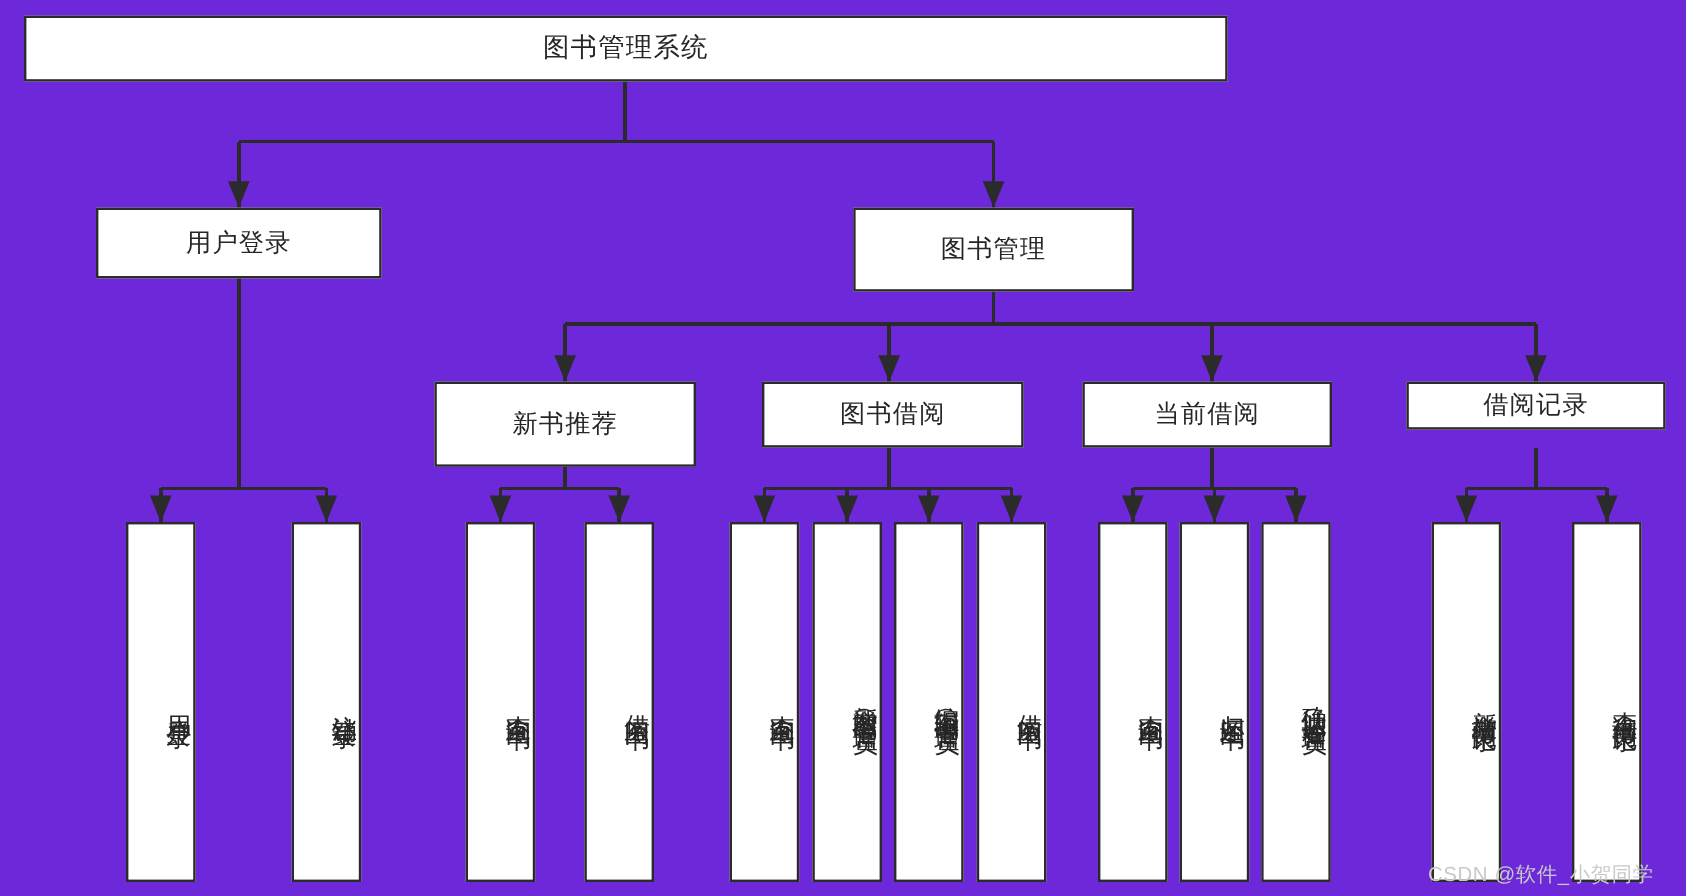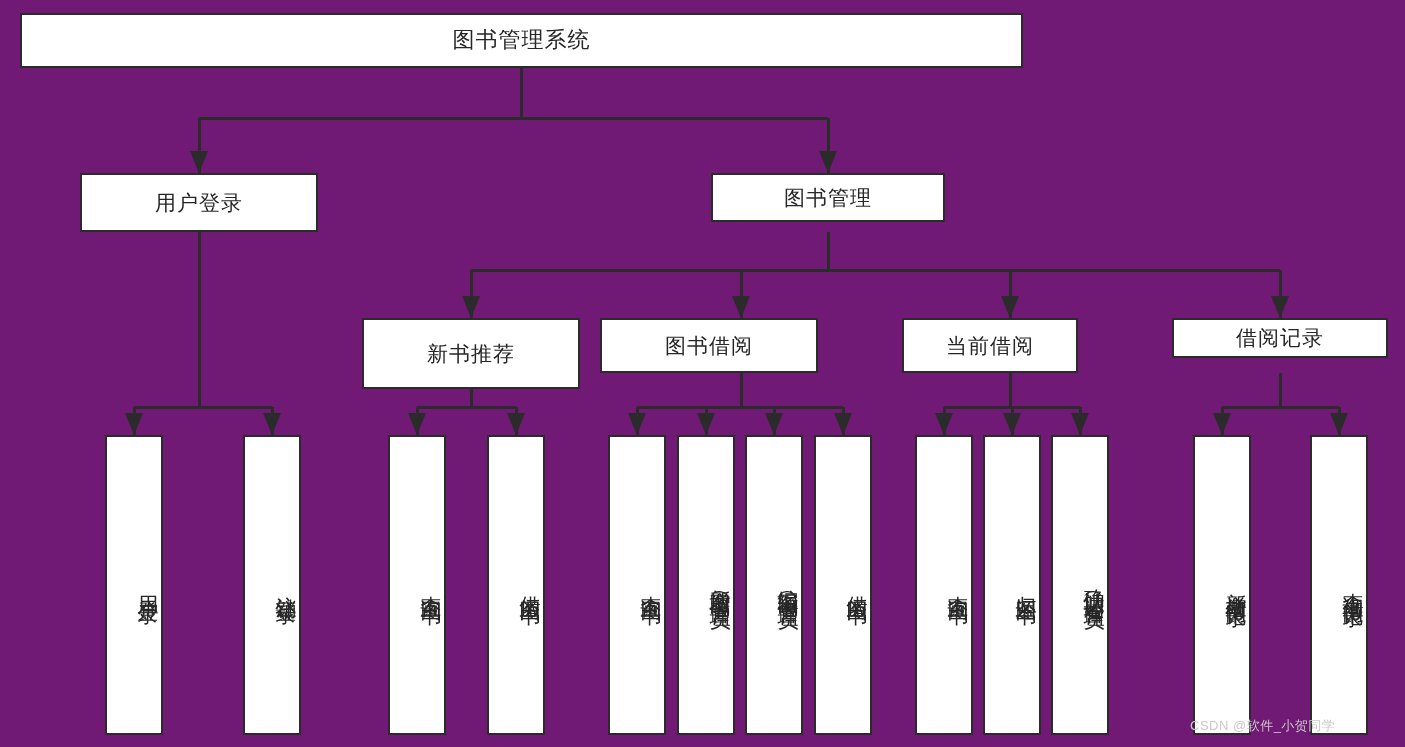--- a/index.html
+++ b/index.html
@@ -8,21 +8,21 @@
     padding: 0;
     background: #ffffff;
   }
   body {
     font-family: "Liberation Sans", "DejaVu Sans", sans-serif;
   }
   #diagram-root {
     position: relative;
     width: 1405px;
     height: 747px;
-    background: #701a75;
+    background: #6d28d9;
     overflow: hidden;
   }
   #edges-layer {
     position: absolute;
     left: 0;
     top: 0;
     width: 1405px;
     height: 747px;
     pointer-events: none;
   }
@@ -55,21 +55,21 @@
     writing-mode: vertical-rl;
     text-orientation: upright;
     white-space: nowrap;
   }
   .node.root {
     font-size: 22px;
   }
   .watermark {
     position: absolute;
     color: #c9c9c9;
-    font-size: 13px;
+    font-size: 17px;
     letter-spacing: 0.5px;
     white-space: nowrap;
     user-select: none;
   }
 </style>
 </head>
 <body>
 
 <div id="diagram-root">
 
@@ -124,25 +124,25 @@
       <polygon points="1071,413 1089,413 1080,435" fill="#2b2b2b"></polygon>
       <line x1="1222" y1="407" x2="1222" y2="435" stroke="#2b2b2b" stroke-width="3" shape-rendering="crispEdges"></line>
       <polygon points="1213,413 1231,413 1222,435" fill="#2b2b2b"></polygon>
       <line x1="1339" y1="407" x2="1339" y2="435" stroke="#2b2b2b" stroke-width="3" shape-rendering="crispEdges"></line>
       <polygon points="1330,413 1348,413 1339,435" fill="#2b2b2b"></polygon>
     </svg>
 
   <div class="node horizontal root" style="left: 20px; top: 13px; width: 1003px; height: 55px;">图书管理系统</div>
 
   <div class="node horizontal" style="left: 80px; top: 173px; width: 238px; height: 59px;">用户登录</div>
-  <div class="node horizontal" style="left: 711px; top: 173px; width: 234px; height: 49px;">图书管理</div>
+  <div class="node horizontal" style="left: 711px; top: 173px; width: 234px; height: 70px;">图书管理</div>
 
   <div class="node horizontal" style="left: 362px; top: 318px; width: 218px; height: 71px;">新书推荐</div>
-  <div class="node horizontal" style="left: 600px; top: 318px; width: 218px; height: 55px;">图书借阅</div>
-  <div class="node horizontal" style="left: 902px; top: 318px; width: 176px; height: 55px;">当前借阅</div>
+  <div class="node horizontal" style="left: 635px; top: 318px; width: 218px; height: 55px;">图书借阅</div>
+  <div class="node horizontal" style="left: 902px; top: 318px; width: 208px; height: 55px;">当前借阅</div>
   <div class="node horizontal" style="left: 1172px; top: 318px; width: 216px; height: 40px;">借阅记录</div>
 
   <div class="node vertical" style="left: 105px; top: 435px; width: 58px; height: 300px;">
     <span class="vtext">用户登录</span>
   </div>
   <div class="node vertical" style="left: 243px; top: 435px; width: 58px; height: 300px;">
     <span class="vtext">注销登录</span>
   </div>
   <div class="node vertical" style="left: 388px; top: 435px; width: 58px; height: 300px;">
     <span class="vtext">查询图书</span>

